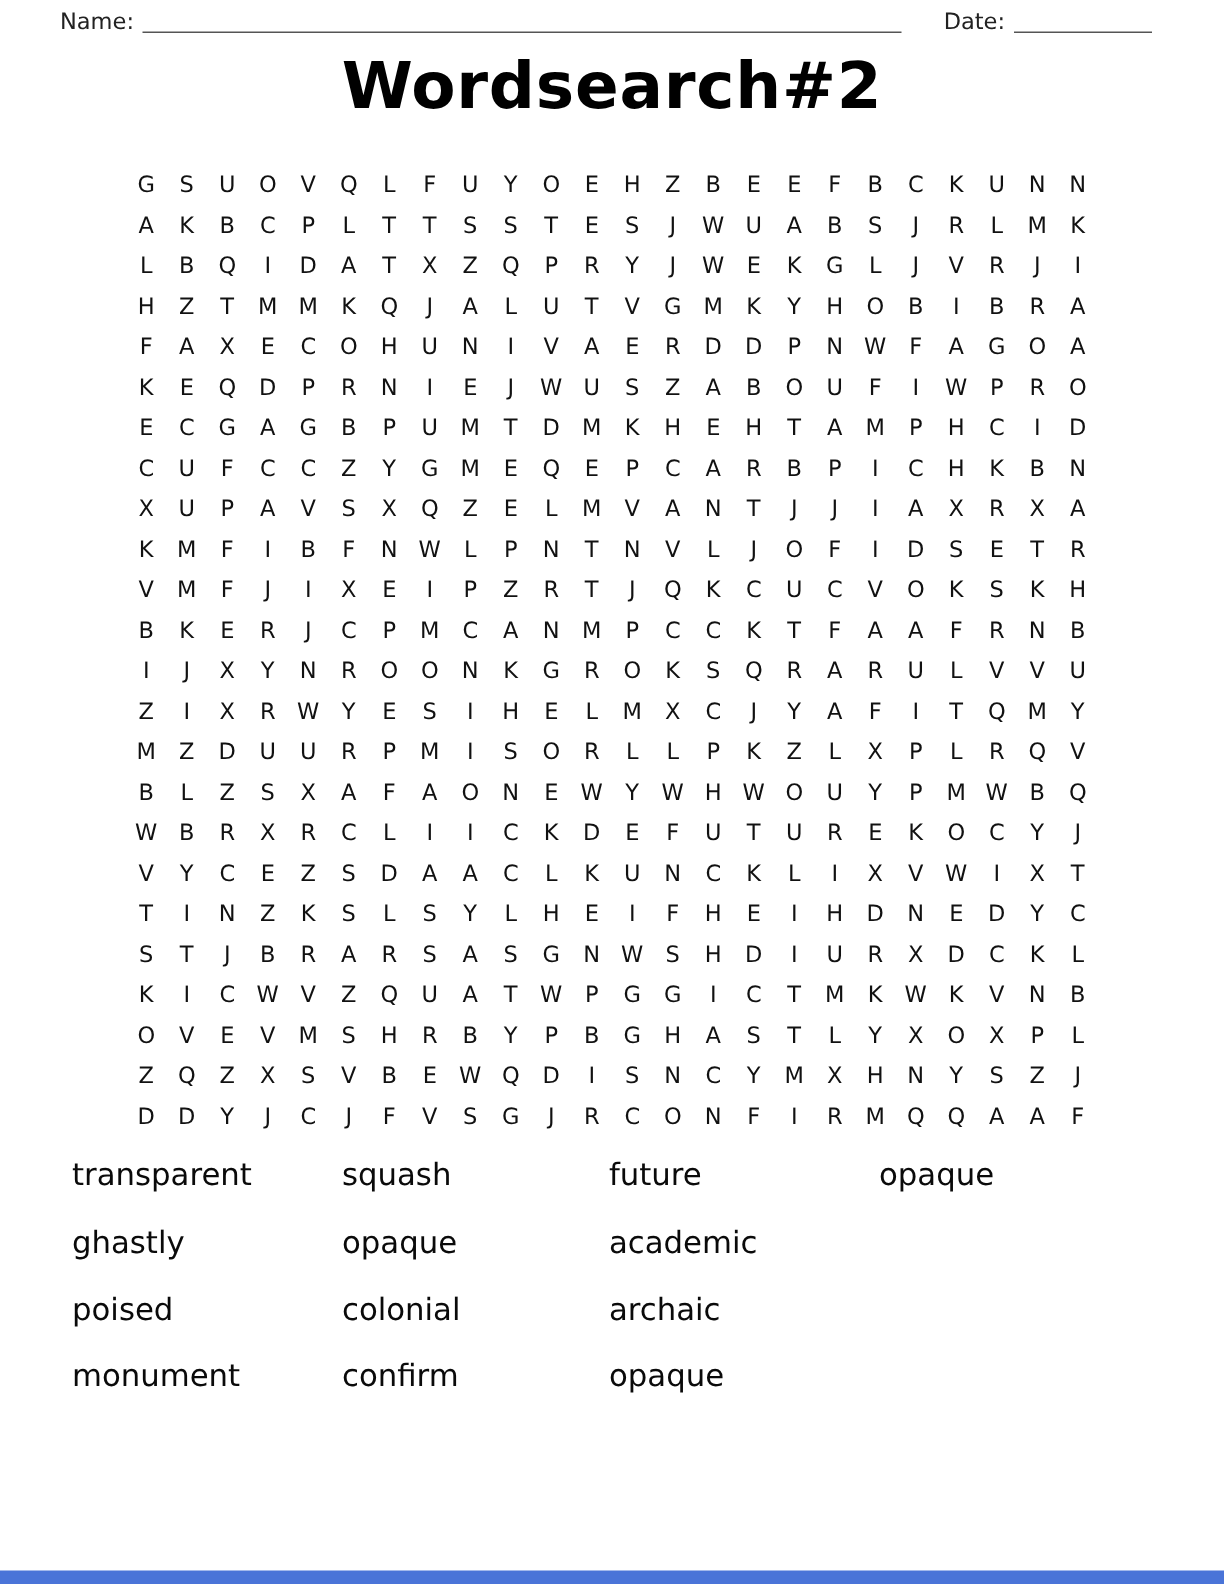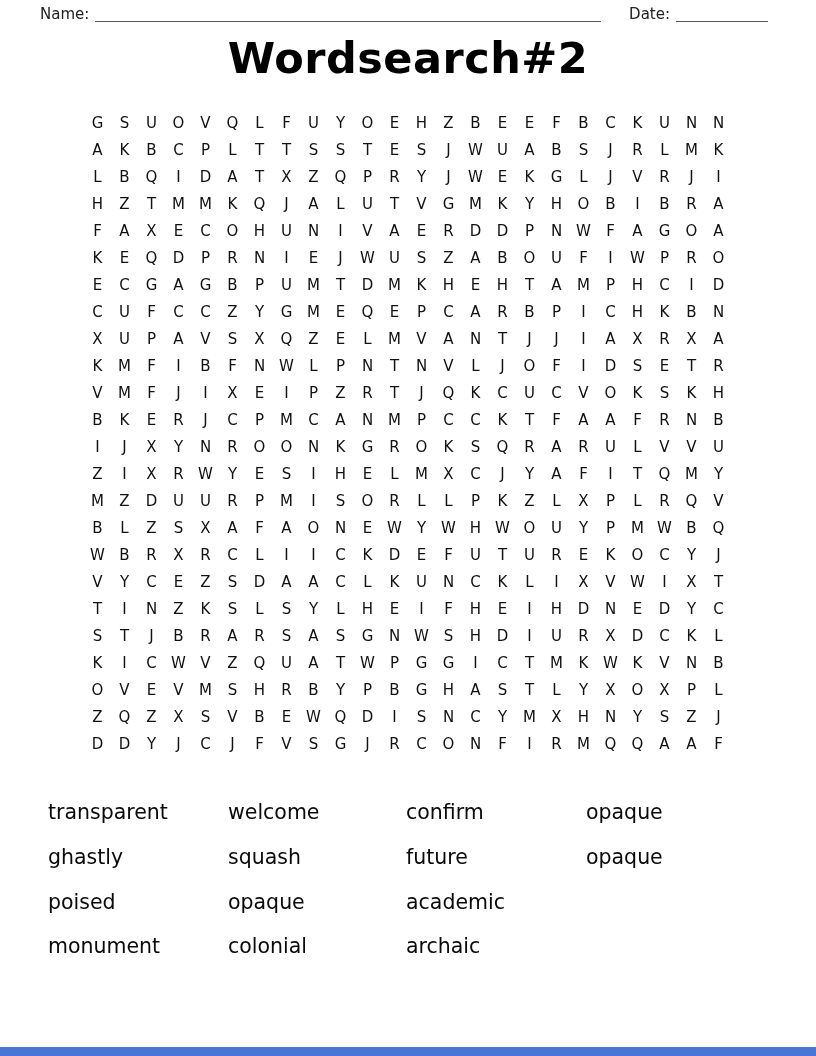--- a/index.html
+++ b/index.html
@@ -66,21 +66,21 @@
     justify-content: center;
   }
   
   .words {
     display: grid;
     grid-template-rows: repeat(4, auto);
     grid-template-columns: 180px 178px 180px auto;
     grid-auto-flow: column;
     row-gap: 21px;
     padding-left: 48px;
-    margin-top: 44px;
+    margin-top: 15px;
     font-size: 20.5px;
     color: #0a0a0a;
   }
   .word {
     line-height: 1.15;
   }
   
   .footer-bar {
     position: absolute;
     left: 0;
@@ -680,21 +680,20 @@
       <span class="cell">A</span>
       <span class="cell">A</span>
       <span class="cell">F</span>
     </div>
 
   <div class="words">
       <div class="word">transparent</div>
       <div class="word">ghastly</div>
       <div class="word">poised</div>
       <div class="word">monument</div>
-      <div class="word">welcome</div>
       <div class="word">squash</div>
       <div class="word">opaque</div>
       <div class="word">colonial</div>
       <div class="word">confirm</div>
       <div class="word">future</div>
       <div class="word">academic</div>
       <div class="word">archaic</div>
       <div class="word">opaque</div>
       <div class="word">opaque</div>
     </div>

